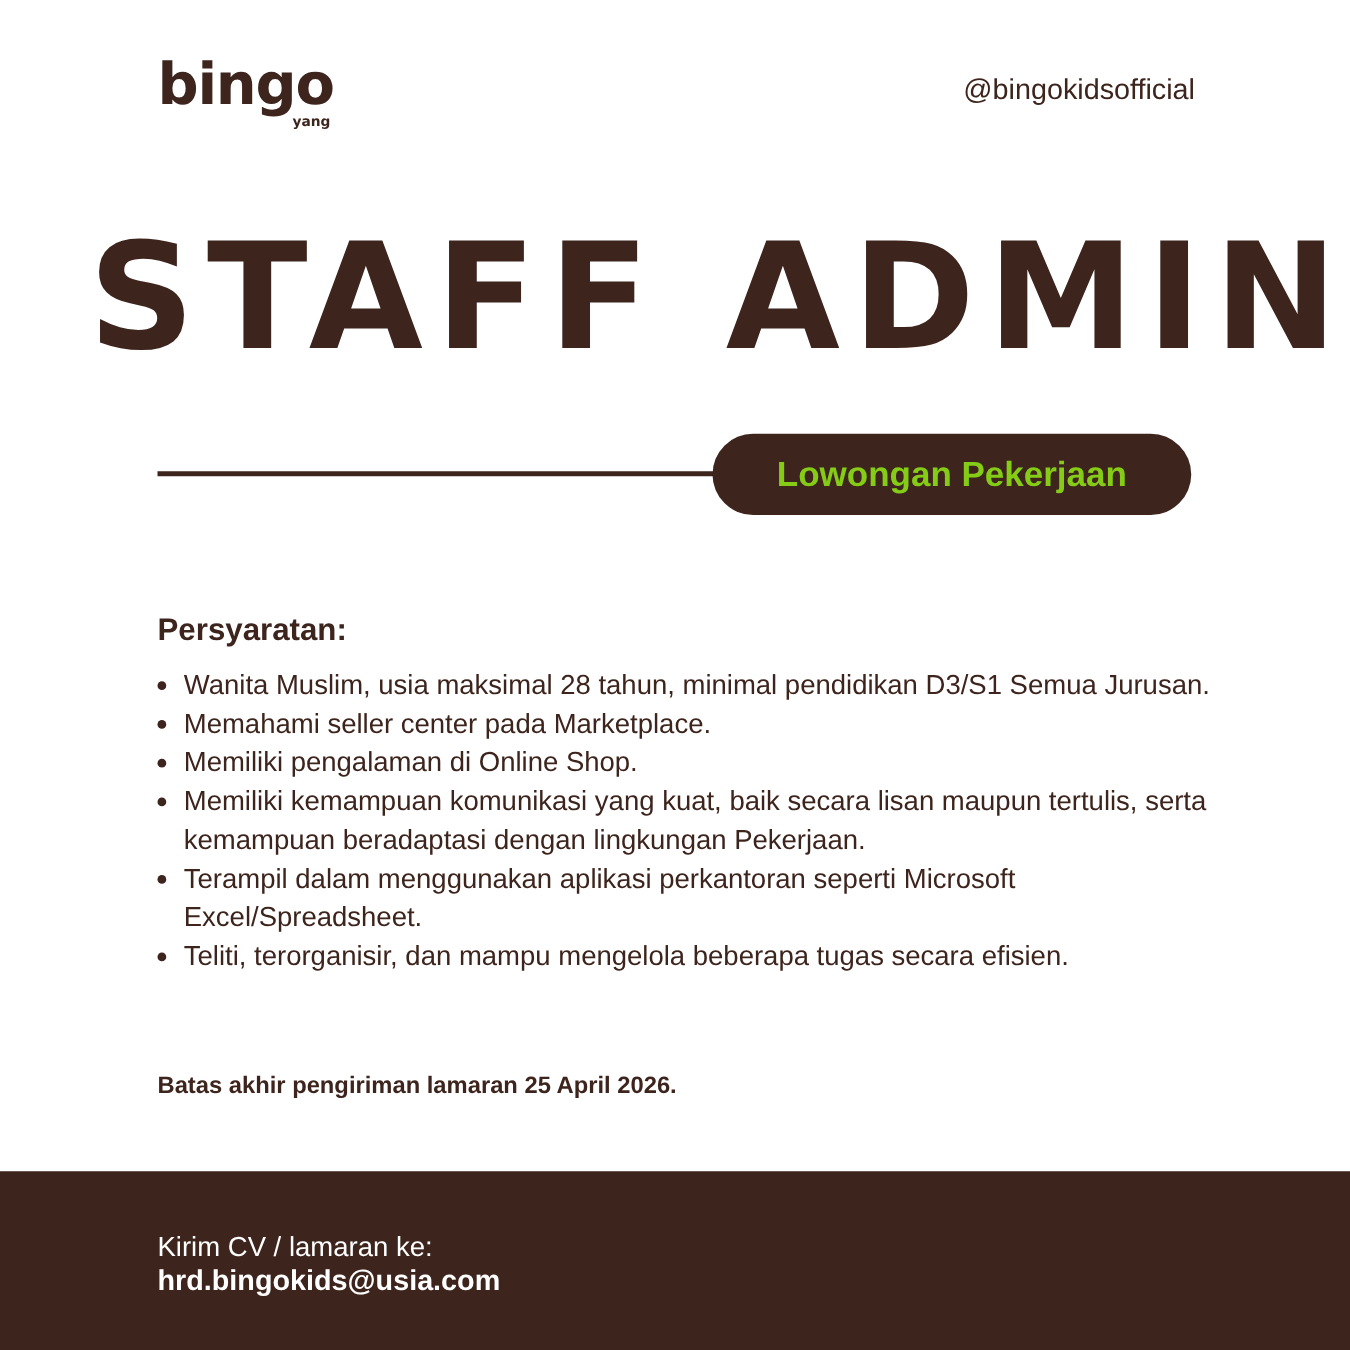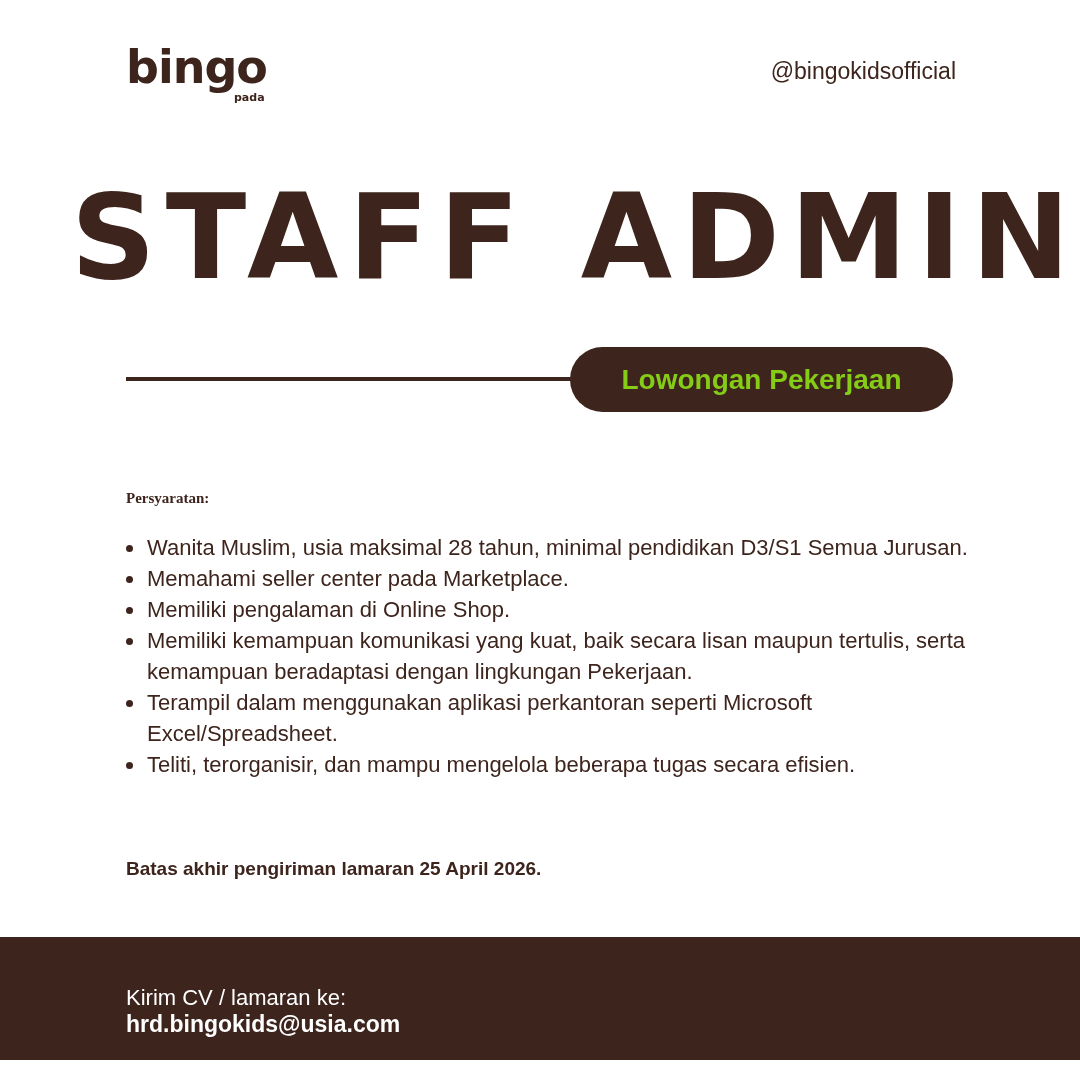--- a/index.html
+++ b/index.html
@@ -4,37 +4,37 @@
 <style>
   html,body{margin:0;padding:0;}
   body{width:1080px;height:1080px;background:#ffffff;position:relative;overflow:hidden;font-family:"Liberation Sans",sans-serif;color:#3d241c;}
   .logo{position:absolute;left:126px;top:44px;}
   .logo-main{font-family:"DejaVu Sans",sans-serif;font-weight:bold;font-size:46px;letter-spacing:-1px;color:#3d241c;line-height:46px;display:block;}
   .logo-sub{font-family:"DejaVu Sans",sans-serif;font-weight:bold;font-size:11px;color:#3d241c;position:absolute;left:108px;top:47px;}
   .handle{position:absolute;right:124px;top:58px;font-size:23px;color:#3d241c;}
   .title{position:absolute;left:0;width:1080px;top:172px;text-align:right;font-family:"DejaVu Sans",sans-serif;font-weight:bold;font-size:118px;letter-spacing:10px;color:#3d241c;line-height:130px;}
   .divider{position:absolute;left:126px;top:377px;width:460px;height:4px;background:#3d241c;}
   .pill{position:absolute;left:570px;top:347px;width:383px;height:65px;border-radius:33px;background:#3d241c;color:#84cc16;font-weight:bold;font-size:28px;display:flex;align-items:center;justify-content:center;}
-  .req-head{position:absolute;left:126px;top:490px;font-weight:bold;font-size:15px;font-family:Liberation Serif, serif;}
+  .req-head{position:absolute;left:126px;top:490px;font-weight:bold;font-size:25px;}
   .req-list{position:absolute;left:126px;top:532px;width:880px;margin:0;padding:0;list-style:none;}
   .req-list li{position:relative;padding-left:21px;font-size:22px;line-height:31px;}
   .req-list li::before{content:"";position:absolute;left:0;top:13px;width:7px;height:7px;border-radius:50%;background:#3d241c;}
   .deadline{position:absolute;left:126px;top:858px;font-weight:bold;font-size:19px;}
-  .footer{position:absolute;left:0;top:937px;width:1080px;height:123px;background:#3d241c;color:#fff;}
+  .footer{position:absolute;left:0;top:937px;width:1080px;height:143px;background:#3d241c;color:#fff;}
   .f-left{position:absolute;left:126px;top:47px;}
   .f-right{position:absolute;right:126px;top:47px;text-align:right;}
   .f-label{font-size:22px;line-height:27px;display:block;}
   .f-value{font-weight:bold;font-size:23px;line-height:27px;display:block;}
 </style>
 </head>
 <body>
 
 <div class="logo">
   <span class="logo-main">bingo</span>
-  <span class="logo-sub">pada</span>
+  <span class="logo-sub">yang</span>
 </div>
 <div class="handle">@bingokidsofficial</div>
 
 <div class="title">STAFF ADMIN</div>
 
 <div class="divider"></div>
 <div class="pill">Lowongan Pekerjaan</div>
 
 <div class="req-head">Persyaratan:</div>
 <ul class="req-list">

